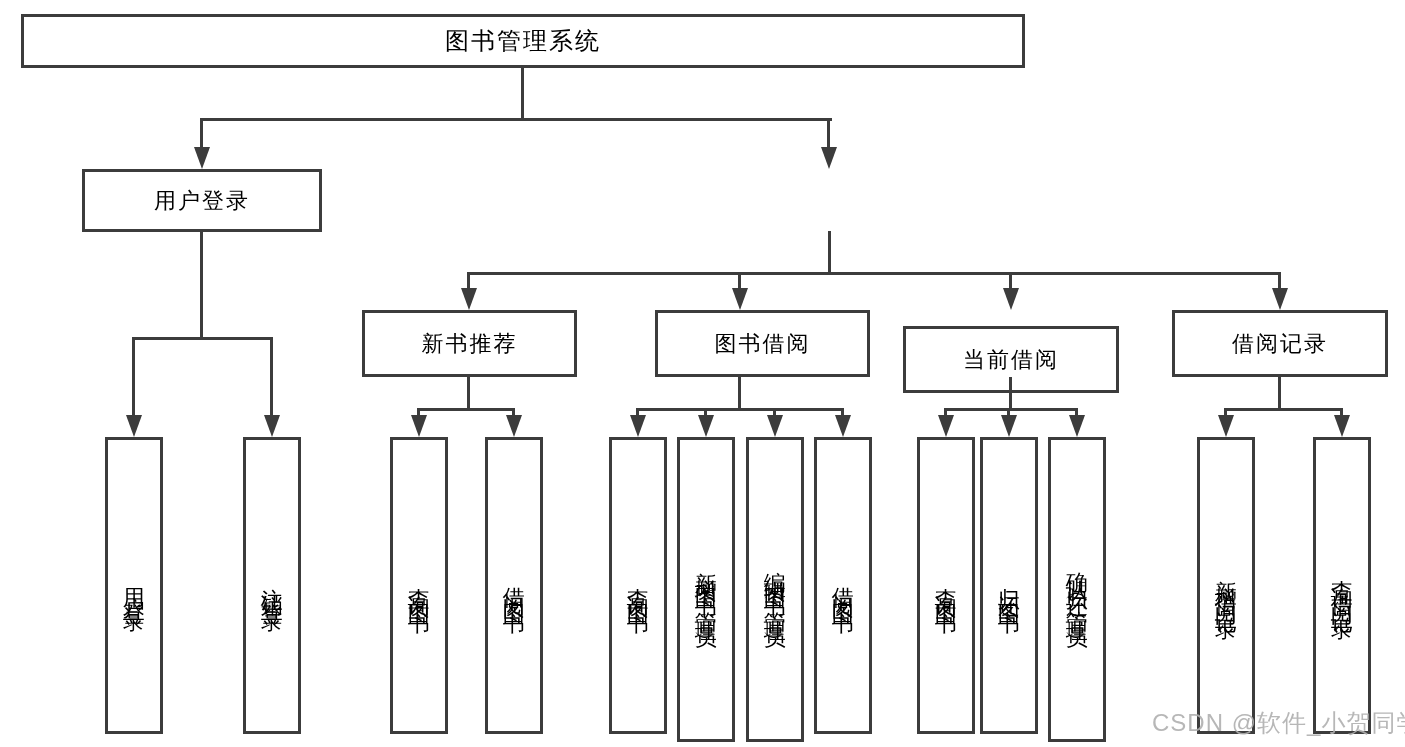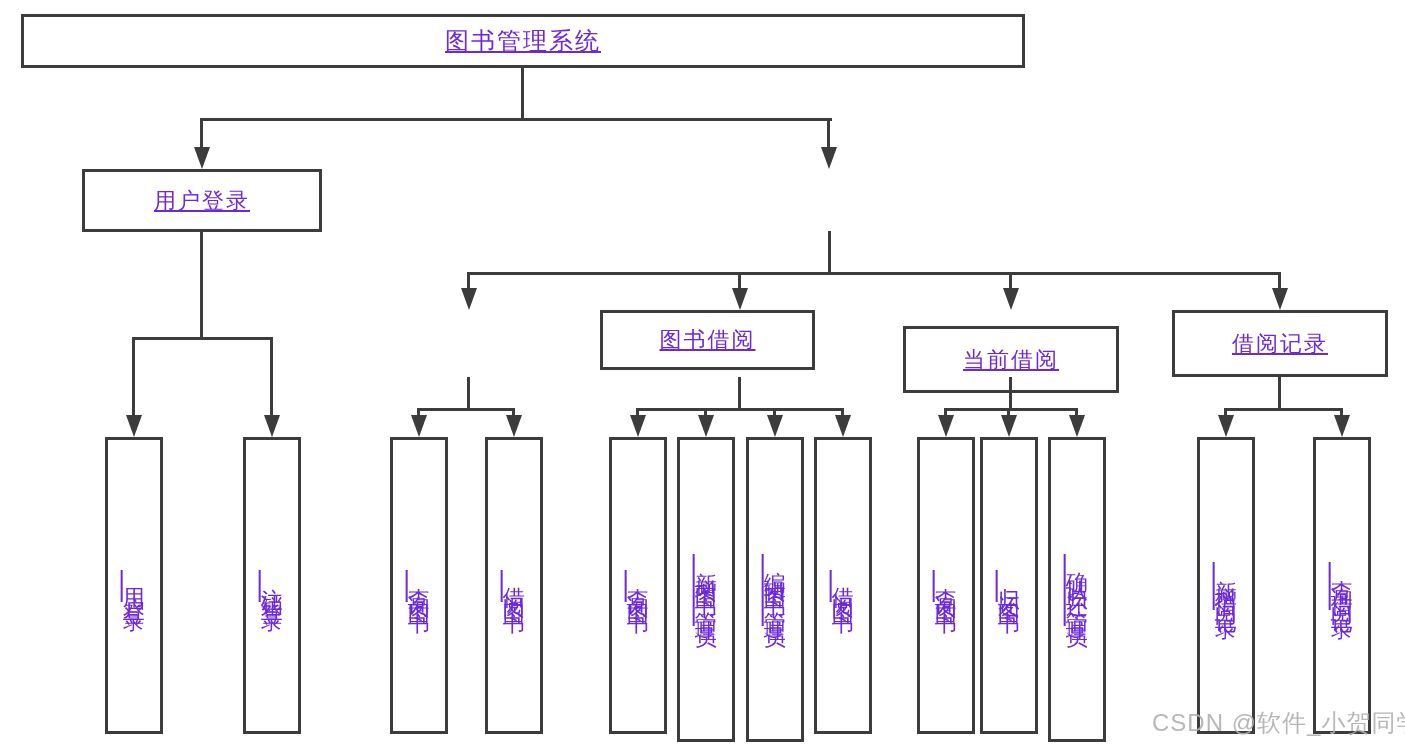--- a/index.html
+++ b/index.html
@@ -8,22 +8,22 @@
     width:1405px;height:747px;
     background:#ffffff;
     font-family:"Liberation Sans",sans-serif;
     overflow:hidden;
   }
   .node{
     position:absolute;
     box-sizing:border-box;
     border:3px solid #3c3c3c;
     background:#ffffff;
-    color:#6d28d9;
-    display:flex;align-items:center;justify-content:center;text-decoration:underline;
+    color:#000000;
+    display:flex;align-items:center;justify-content:center;
   }
   .node.h{font-size:22px;letter-spacing:2px;}
   .node.root{font-size:24px;}
   .node.v{
     writing-mode:vertical-rl;
     text-orientation:mixed;
     font-size:22px;
     letter-spacing:8px;
     line-height:1.15;
   }
@@ -67,21 +67,22 @@
   <div class="arrow" style="left:132px;top:337px;height:78px;"></div>
   <div class="arrow" style="left:270px;top:337px;height:78px;"></div>
 
   <div class="line" style="left:828px;top:231px;width:3px;height:41px;"></div>
   <div class="line" style="left:467px;top:272px;width:814px;height:3px;"></div>
   <div class="arrow" style="left:467px;top:272px;height:16px;"></div>
   <div class="arrow" style="left:738px;top:272px;height:16px;"></div>
   <div class="arrow" style="left:1009px;top:272px;height:16px;"></div>
   <div class="arrow" style="left:1278px;top:272px;height:16px;"></div>
 
-  <div class="node h" style="left:600px;top:310px;width:215px;height:60px;">图书借阅</div>
+  <div class="node h" style="left:362px;top:310px;width:215px;height:67px;">新书推荐</div>
+  <div class="node h" style="left:655px;top:310px;width:215px;height:67px;">图书借阅</div>
   <div class="node h" style="left:903px;top:310px;width:216px;height:67px;margin-top:16px;">当前借阅</div>
   <div class="node h" style="left:1172px;top:310px;width:216px;height:67px;">借阅记录</div>
 
   <div class="line" style="left:467px;top:377px;width:3px;height:31px;"></div>
   <div class="line" style="left:417px;top:408px;width:98px;height:3px;"></div>
   <div class="arrow" style="left:417px;top:408px;height:7px;"></div>
   <div class="arrow" style="left:512px;top:408px;height:7px;"></div>
 
   <div class="line" style="left:738px;top:377px;width:3px;height:31px;"></div>
   <div class="line" style="left:636px;top:408px;width:208px;height:3px;"></div>

